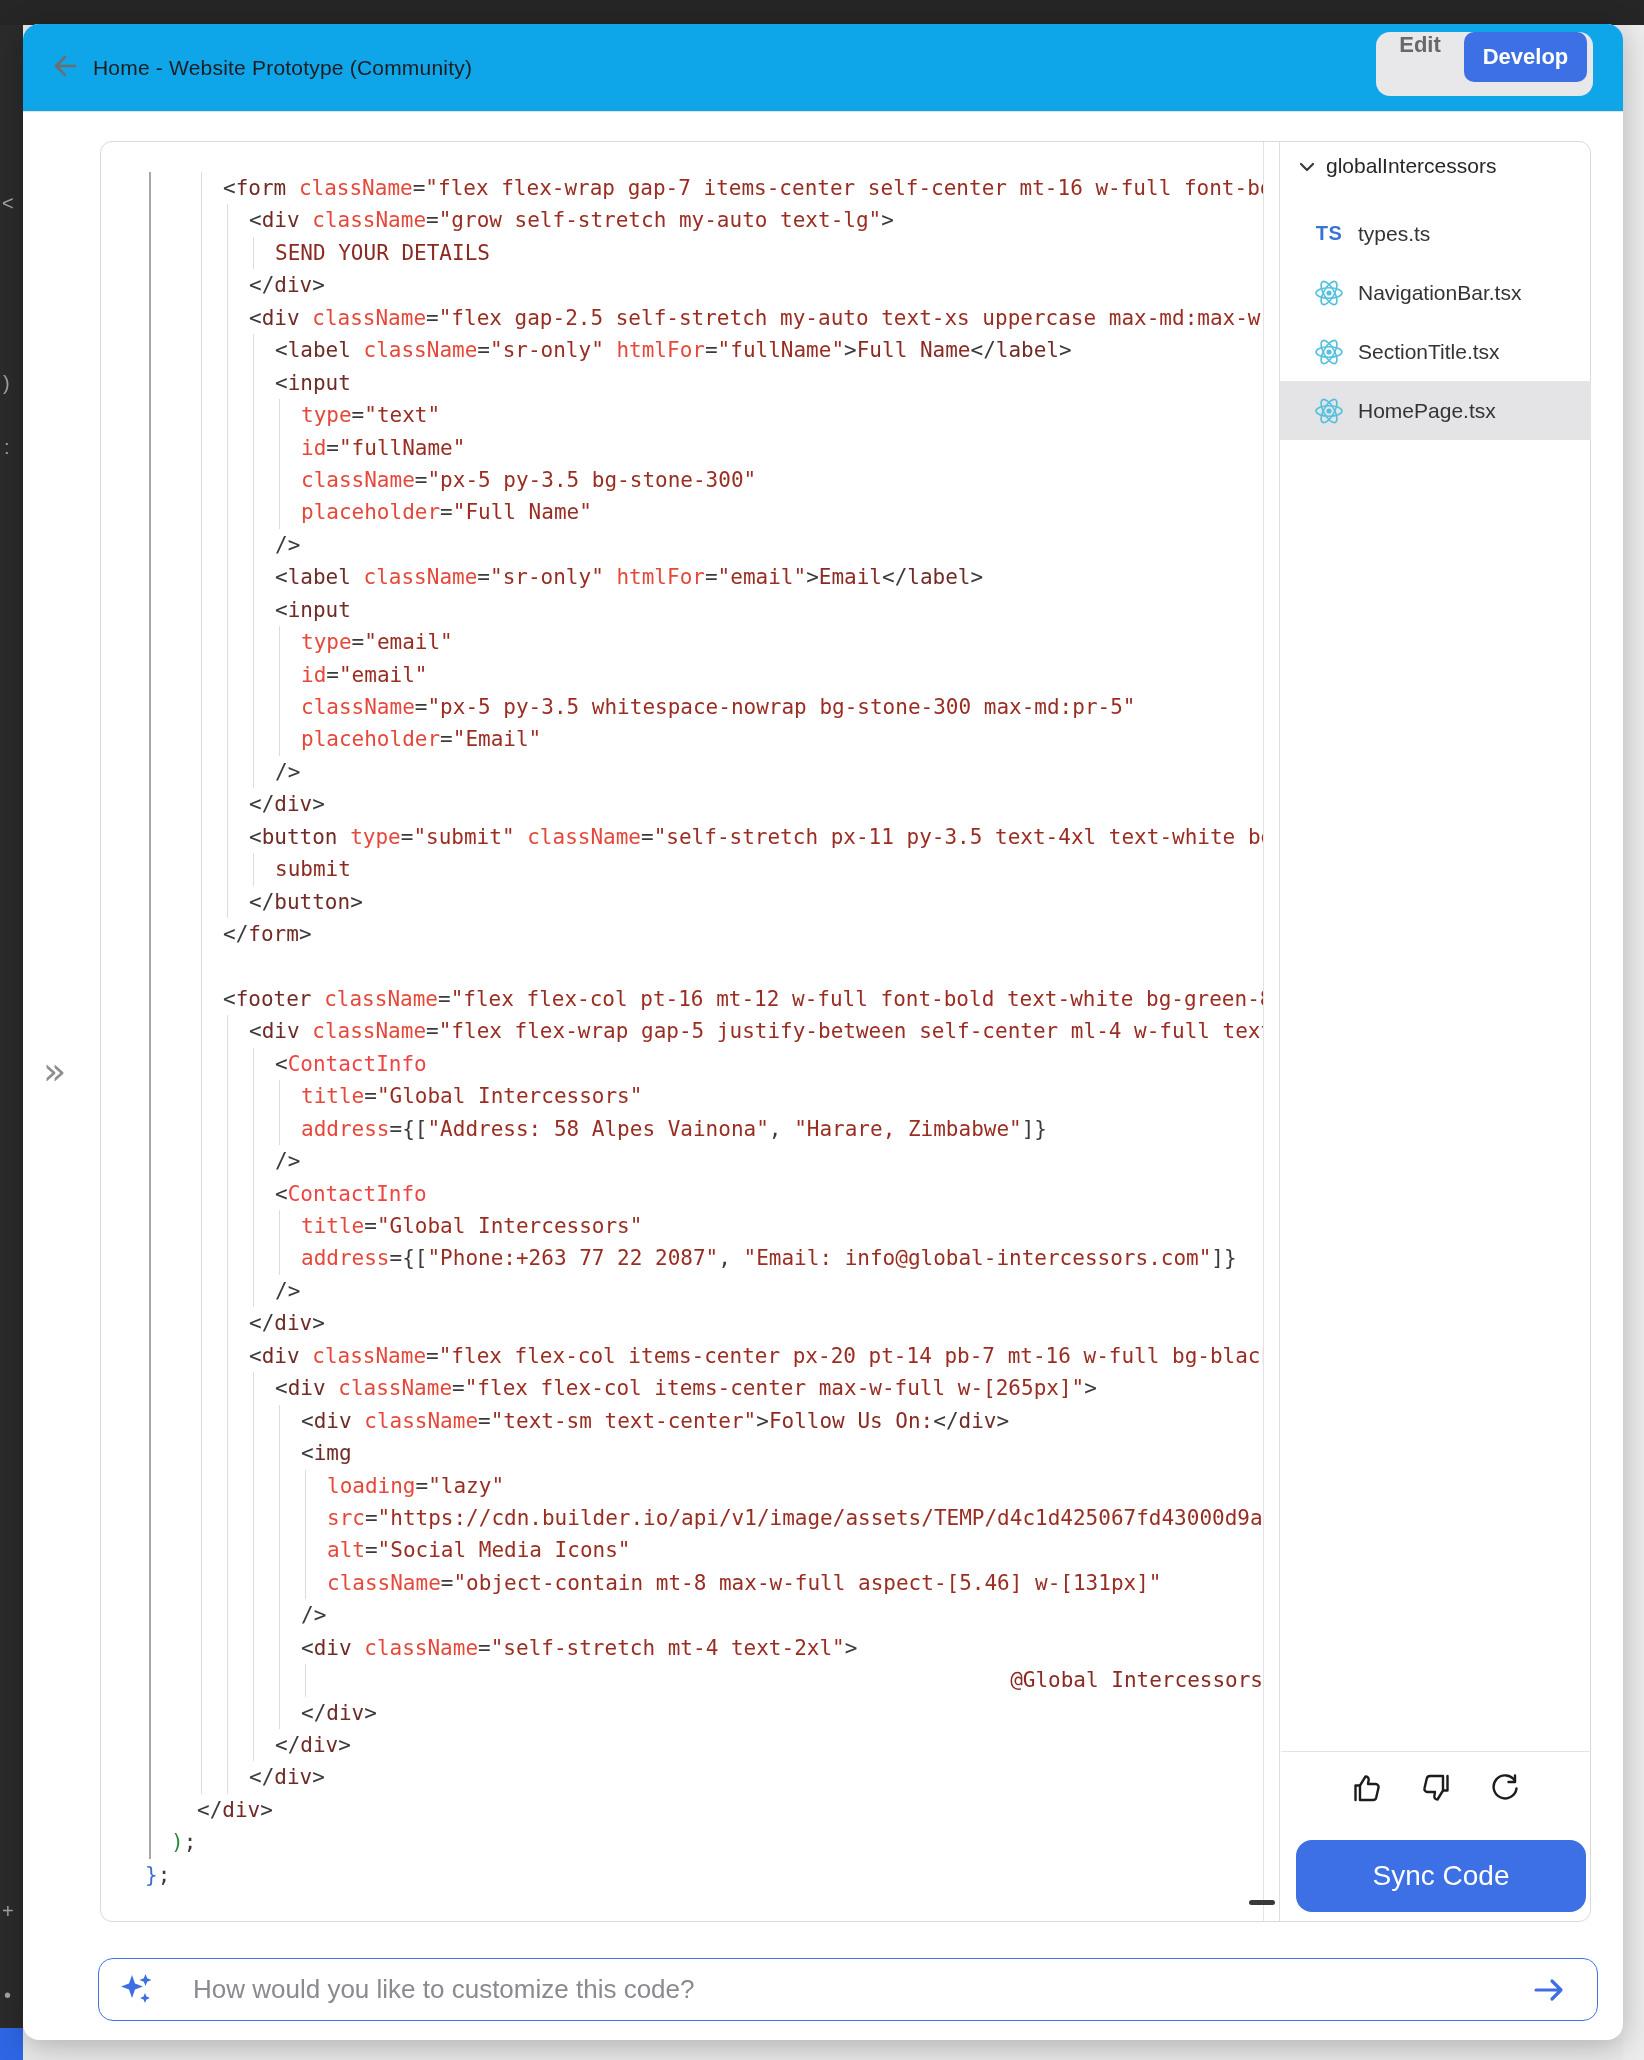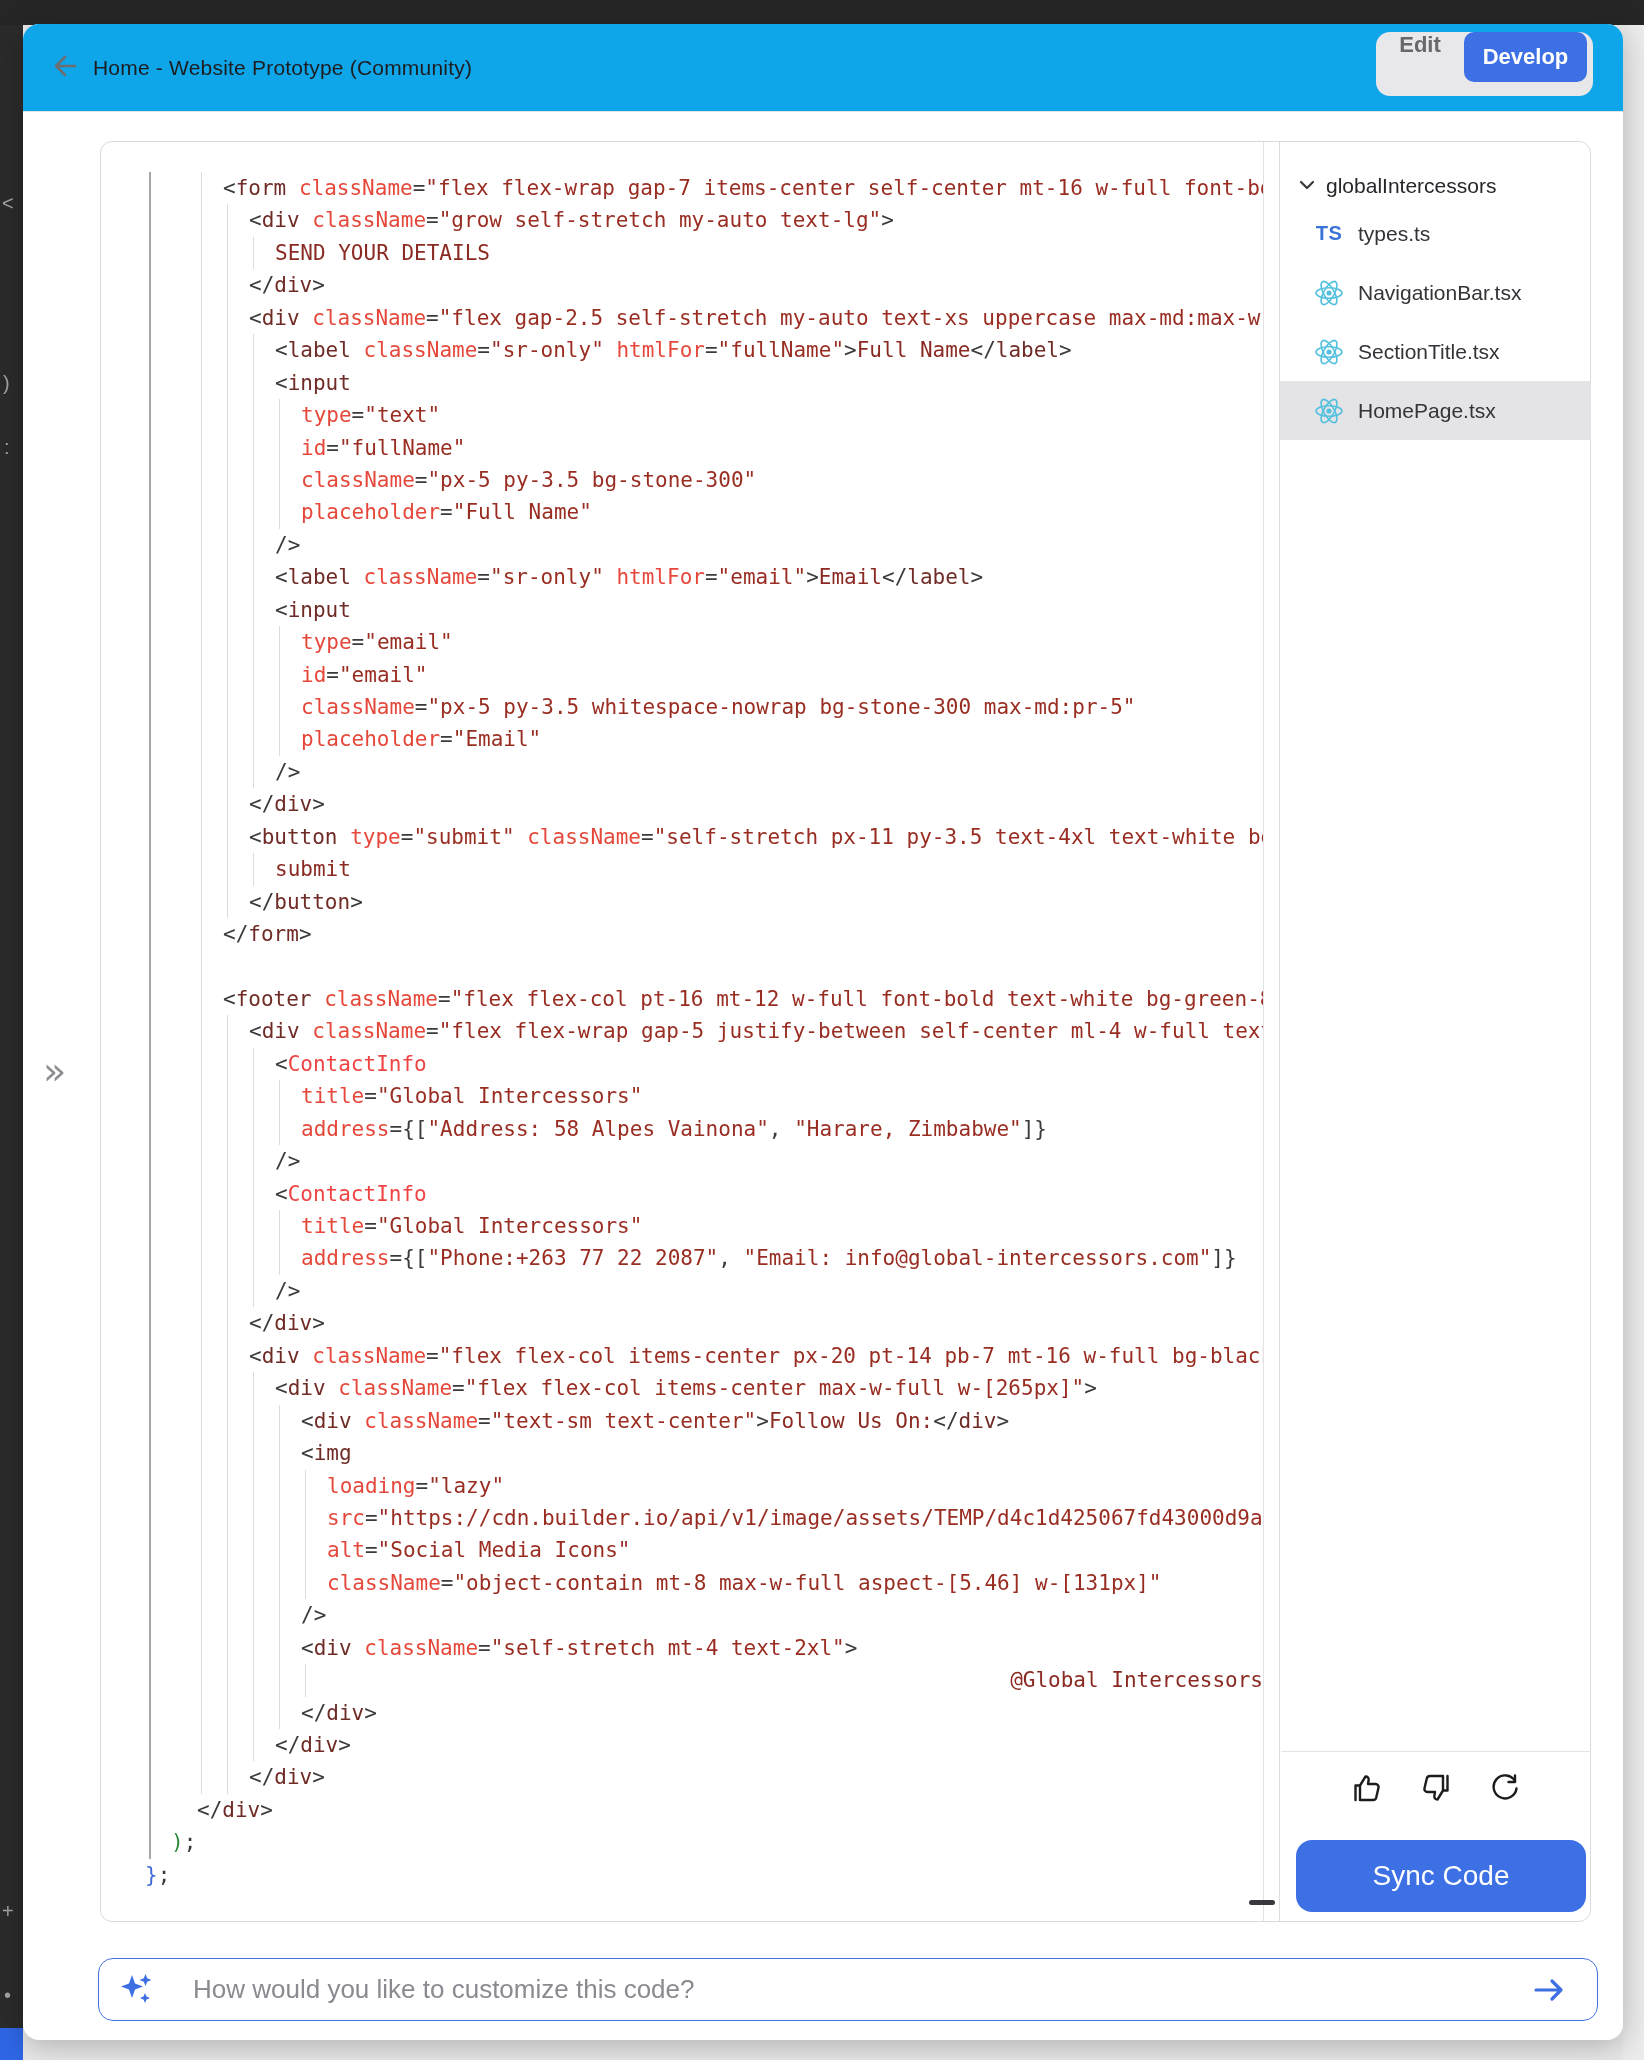--- a/index.html
+++ b/index.html
@@ -43,21 +43,21 @@
                font-family:"DejaVu Sans Mono", monospace; font-size:21px; width:1162px; overflow:hidden; }
   .gd { position:absolute; top:0; bottom:0; width:1px; background:#dcdcdf; }
   .gd0 { width:2px; background:#a7a7ab; }
   .tk-p { color:#3a3a3a; } .tk-t { color:#6f2b26; } .tk-a { color:#e5483a; }
   .tk-s { color:#992d22; } .tk-c { color:#ef4444; } .tk-x { color:#8a2a22; }
   .tk-g { color:#2e8b3d; } .tk-b { color:#4169d9; }
   .hscroll-dash { position:absolute; left:1148px; top:1758px; width:26px; height:5px; border-radius:3px; background:#39393d; }
 
   
   .file-panel { position:absolute; left:1179px; top:0; width:311px; height:1779px; border-radius:0 12px 12px 0; }
-  .folder-row { position:absolute; left:0; top:12px; width:311px; height:44px; display:flex; align-items:flex-end; cursor:pointer; }
+  .folder-row { position:absolute; left:0; top:12px; width:311px; height:44px; display:flex; align-items:flex-start; cursor:pointer; }
   .folder-chevron { margin-left:14px; width:26px; height:26px; display:flex; align-items:center; justify-content:center; }
   .folder-label { margin-left:6px; font-size:21px; color:#27272b; }
   .file-list { position:absolute; left:0; top:62px; width:311px; }
   .file-row { height:59px; display:flex; align-items:center; cursor:pointer; }
   .file-row.selected { background:#e4e4e6; }
   .file-icon-slot { margin-left:32px; width:34px; height:34px; display:flex; align-items:center; justify-content:center; }
   .ts-glyph { font-size:20px; font-weight:700; color:#3b72d8; letter-spacing:0.5px; }
   .file-label { margin-left:12px; font-size:21px; color:#333338; }
   .panel-divider { position:absolute; left:1px; top:1609px; width:310px; height:1px; background:#e4e4e6; }
   .feedback-row { position:absolute; left:0; top:1622px; width:311px; height:48px; display:flex;

